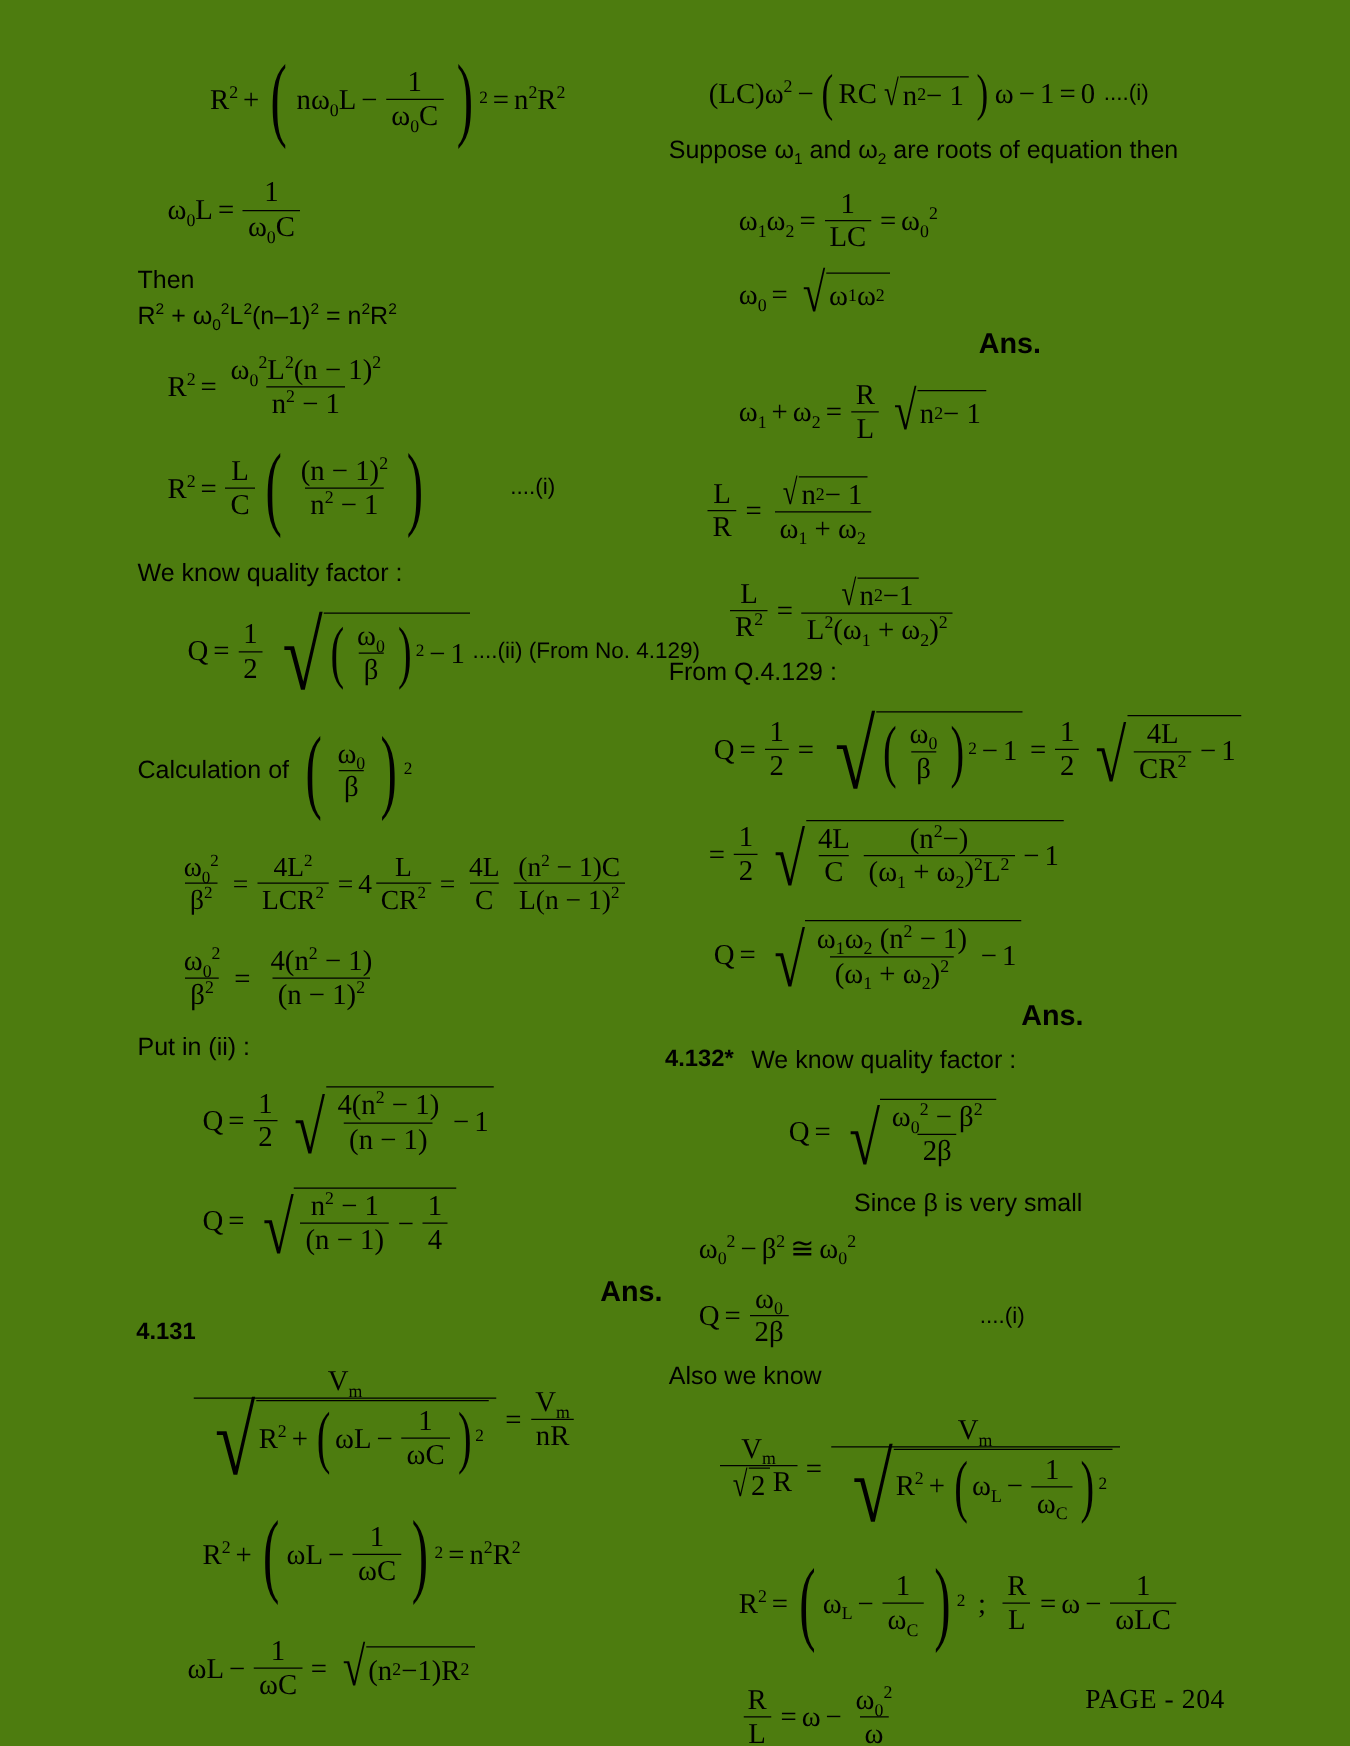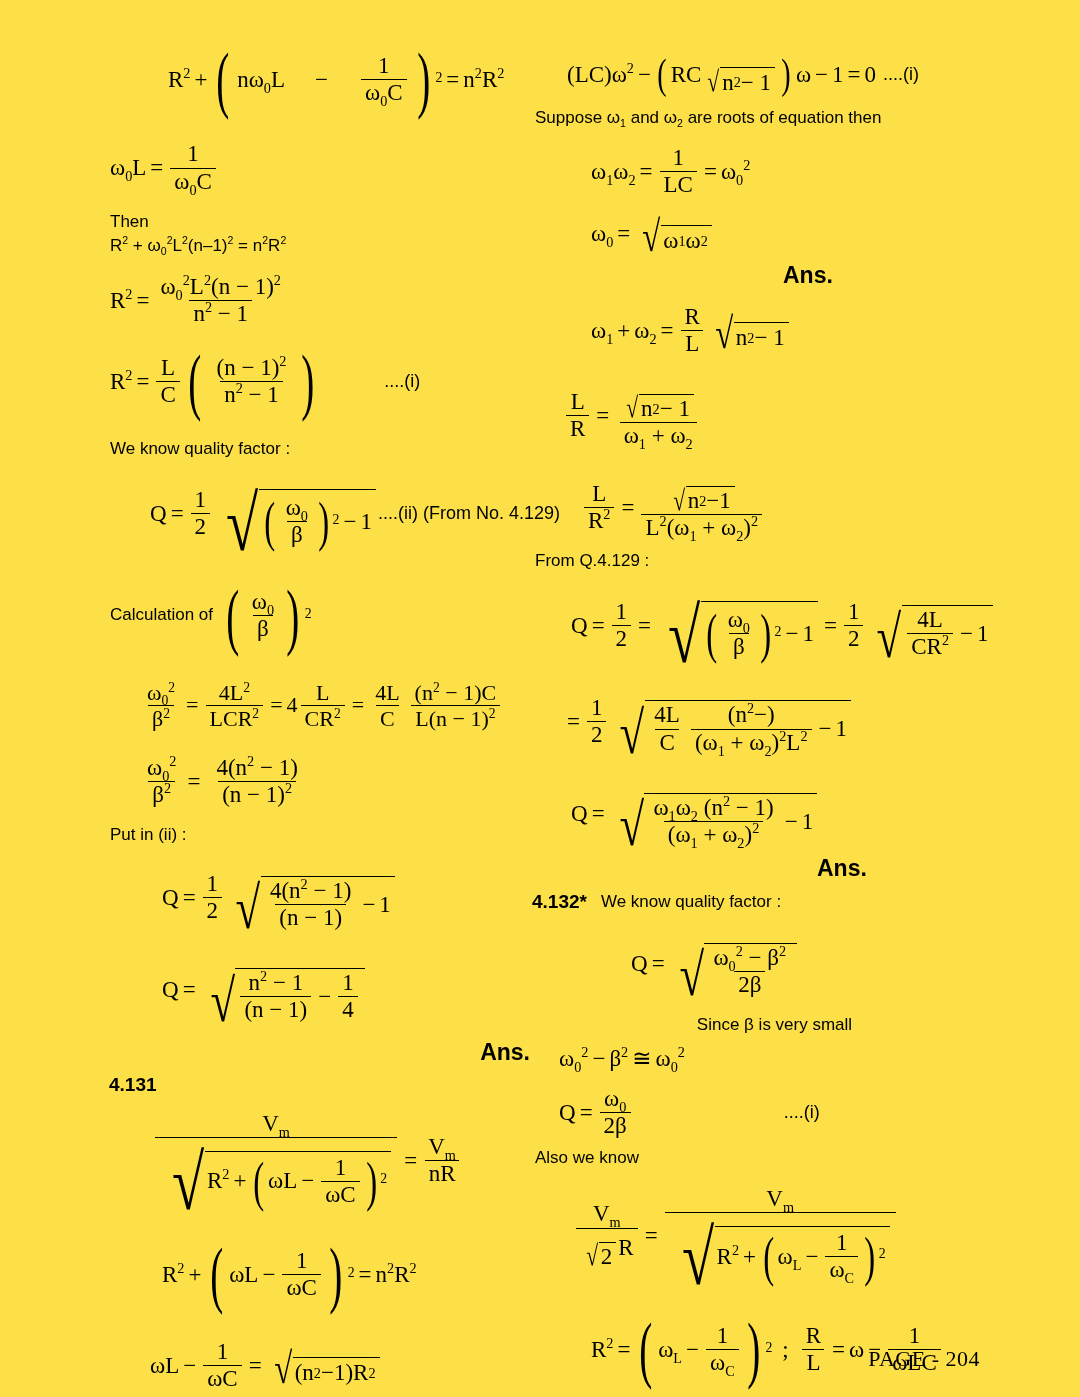--- a/index.html
+++ b/index.html
@@ -4,39 +4,40 @@
 <style>
   html, body {
     margin: 0;
     padding: 0;
     background: #ffffff;
   }
   .page {
     position: relative;
     width: 1080px;
     height: 1397px;
-    background: #fde047;
+    background: #4d7c0f;
     font-family: "Liberation Serif", "DejaVu Serif", serif;
     color: #000000;
     overflow: hidden;
   }
   .col-left  { position: absolute; left: 110px;  top: 40px; width: 430px; }
   .col-right { position: absolute; left: 535px; top: 52px; width: 455px; }
 
   
   .sans {
     font-family: "Liberation Sans", "DejaVu Sans", sans-serif;
-    font-size: 17px;
+    font-size: 20px;
     line-height: 1.45;
   }
   .mathline {
     font-family: "Liberation Serif", "DejaVu Serif", serif;
     font-size: 23px;
     line-height: 1.1;
     white-space: nowrap;
+    margin-left: 24px;
   }
   .row { display: flex; align-items: center; }
 
   
   .frac {
     display: inline-flex;
     flex-direction: column;
     align-items: center;
     vertical-align: middle;
     margin: 0 3px;
@@ -53,21 +54,20 @@
     font-size: inherit;
     padding-right: 1px;
     transform: scaleX(0.75);
     transform-origin: right bottom;
   }
   .sqrt > .radicand {
     border-top: 1.4px solid #000;
     padding: 2px 4px 0 2px;
     display: flex;
     align-items: center;
-    margin-top: 12px;
   }
   .sqrt.big > .radsign { font-size: 1.9em; line-height: .8; }
   .sqrt.huge > .radsign { font-size: 2.6em; line-height: .72; }
   .sqrt.xhuge > .radsign { font-size: 3.4em; line-height: .68; }
   .sqrt.small > .radsign { font-size: 1.25em; line-height: .9; }
 
   
   .paren {
     display: inline-flex;
     align-items: center;
@@ -120,21 +120,21 @@
 
 <div class="page">
 
   <div class="col-left">
 
     <div class="mathline row" style="margin-left:58px;">
       <span>R<sup>2</sup></span>
         <span class="op">+</span>
       <span class="paren xtall">
           <span class="pl">(</span>
-        <span class="row" style="padding:0 2px;gap:26px;">
+        <span class="row" style="padding:0 2px;">
           <span>nω<sub>0</sub>L</span>
             <span class="op">−</span>
           <span class="frac">
               <span class="num">1</span>
               <span class="den">ω<sub>0</sub>C</span>
             </span>
         </span>
       <span class="pr">)</span>
         </span>
         <span class="sup-out">2</span>

